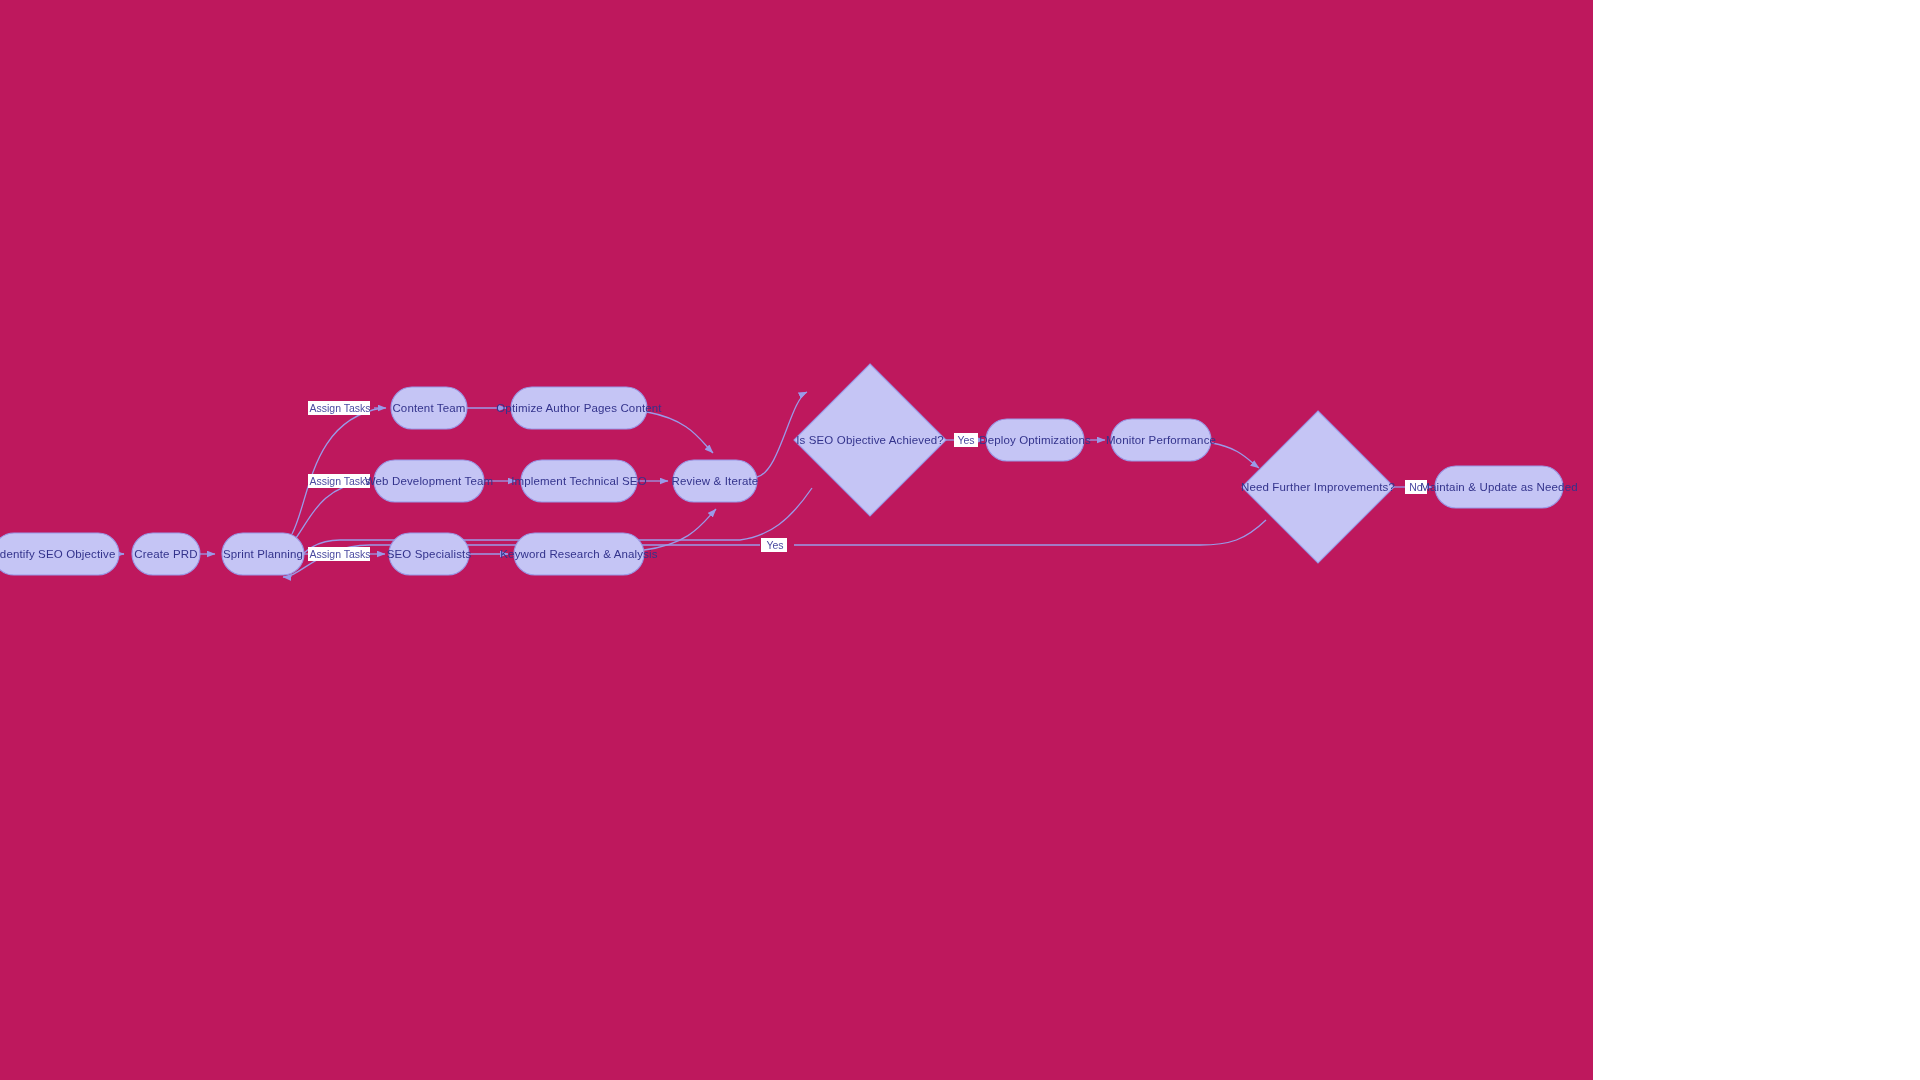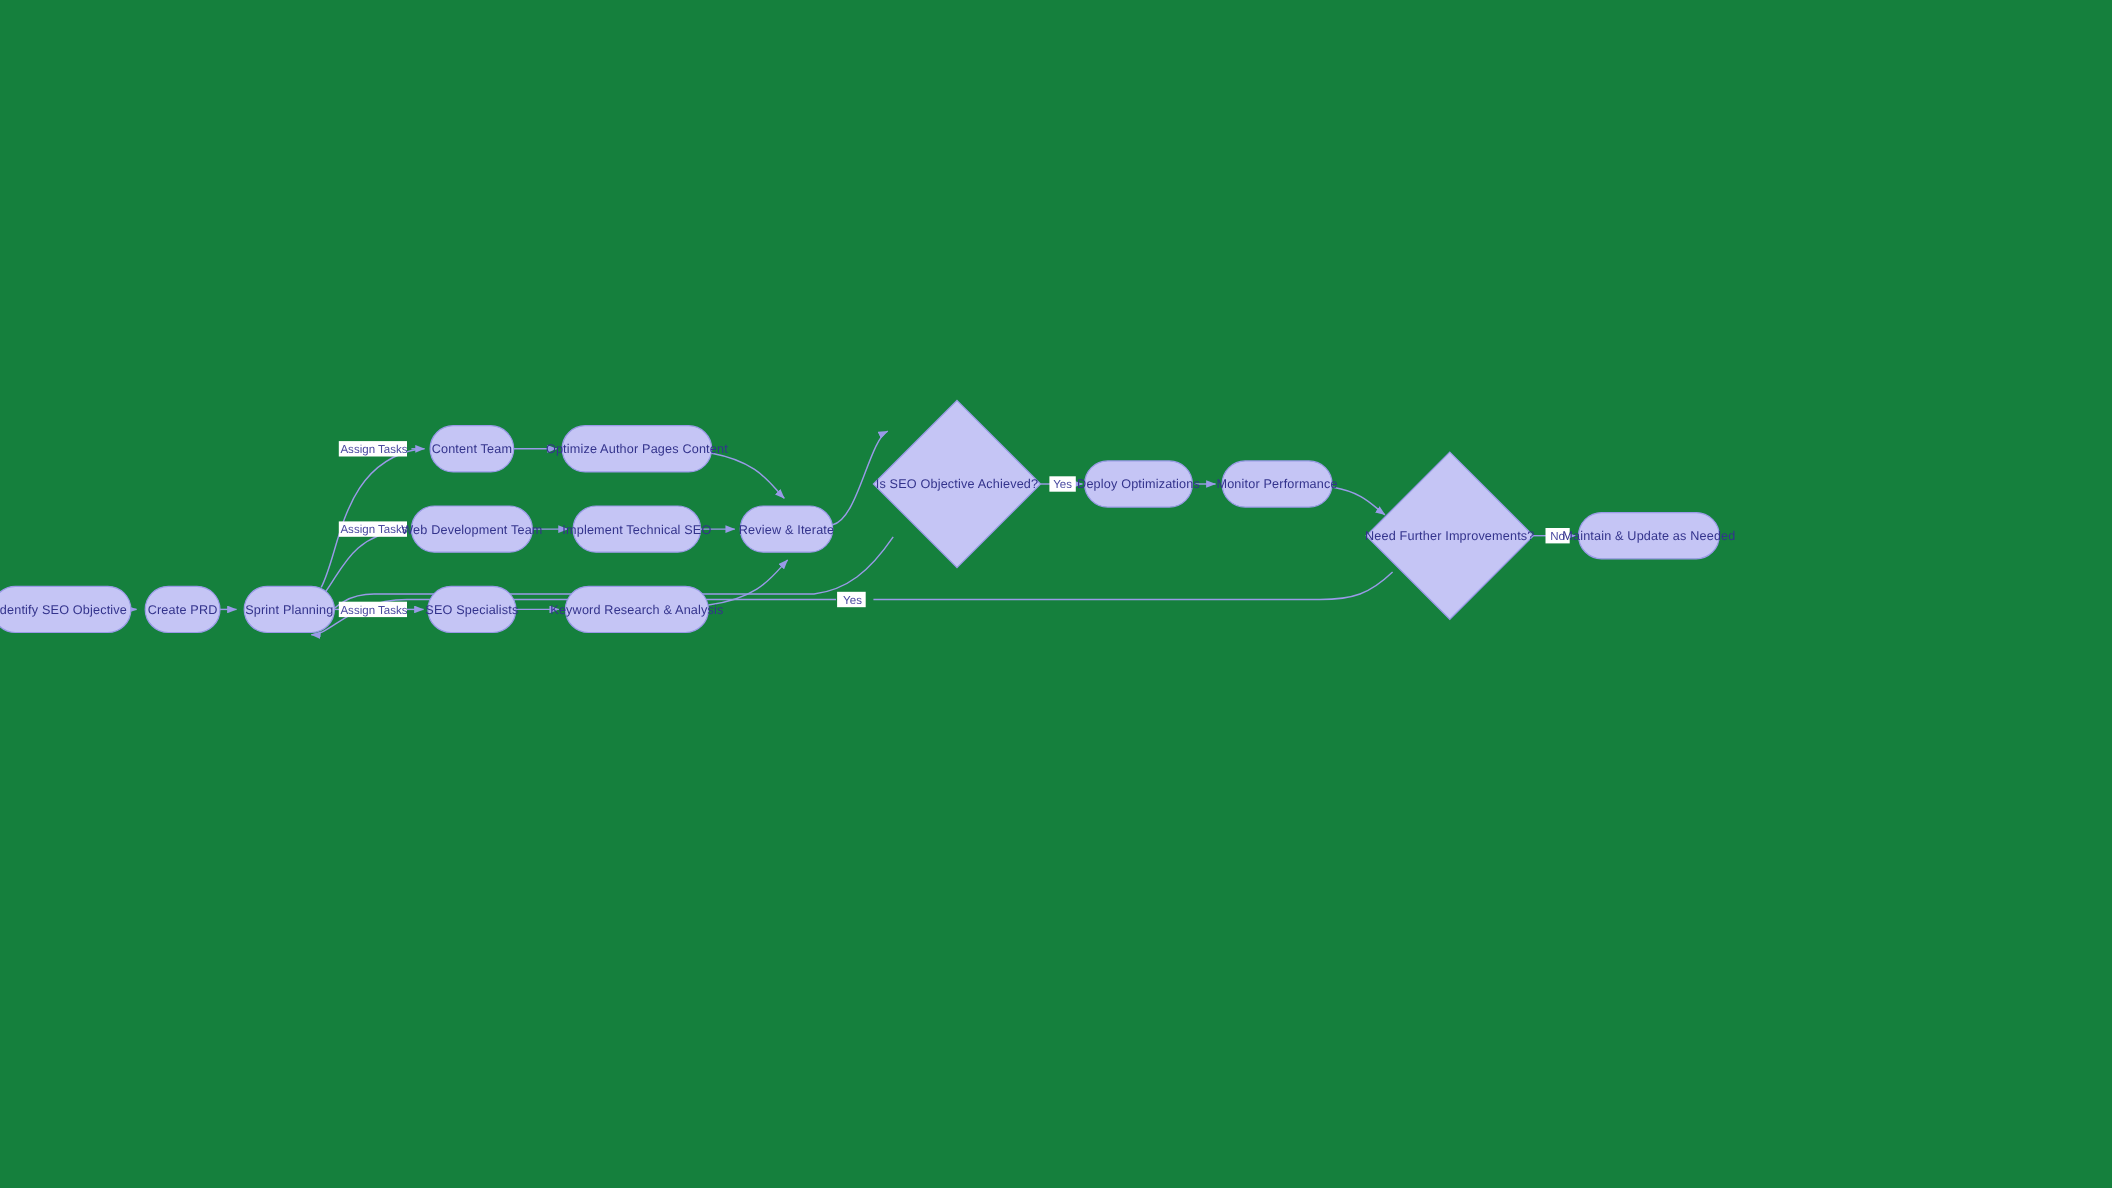--- a/index.html
+++ b/index.html
@@ -7,23 +7,23 @@
     margin: 0;
     padding: 0;
     background: #ffffff;
     width: 1920px;
     height: 1080px;
     overflow: hidden;
     font-family: "Liberation Sans", sans-serif;
   }
   #canvas {
     position: relative;
-    width: 1920px;
+    width: 1593px;
     height: 1080px;
-    background: #15803d;
+    background: #be185d;
   }
   svg#flow {
     position: absolute;
     left: 0;
     top: 0;
     width: 1920px;
     height: 1080px;
   }
   .node-shape {
     fill: #c5c5f5;

